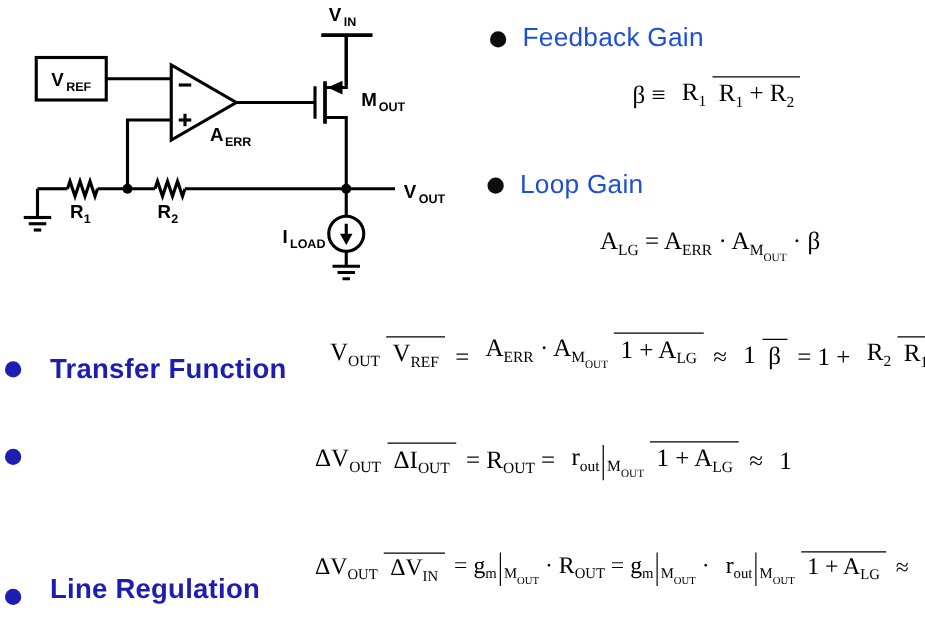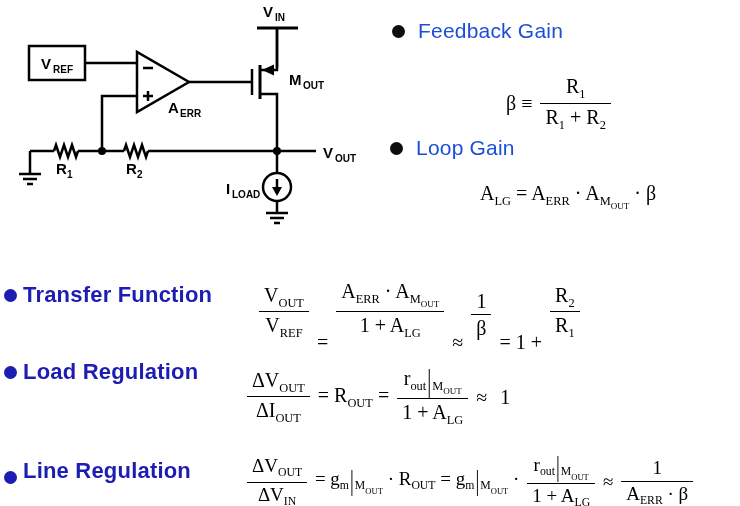--- a/index.html
+++ b/index.html
@@ -3,27 +3,27 @@
 <meta charset="utf-8">
 <style>
   html,body{margin:0;padding:0;background:#fff;}
   #stage{position:relative;width:740px;height:506px;background:#ffffff;overflow:hidden;
          font-family:"Liberation Sans",sans-serif;}
   
   .hdr{position:absolute;display:flex;align-items:center;}
   .hdr .dot{border-radius:50%;flex:0 0 auto;}
   .hdr-black{font-size:21px;color:#1d4ed8;gap:13px;font-weight:400;letter-spacing:0.2px;}
   .hdr-black .dot{width:13px;height:13px;background:#0d0d0d;}
-  .hdr-blue{font-size:22px;font-weight:700;color:#1d1db2;gap:6px;letter-spacing:0.2px;}
+  .hdr-blue{font-size:22px;font-weight:700;color:#1d1db2;gap:23px;letter-spacing:0.2px;}
   .hdr-blue .dot{width:13px;height:13px;background:#1d1db2;}
   
   .formula{position:absolute;display:flex;align-items:center;color:#000;
            font-family:"Liberation Serif","DejaVu Serif",serif;font-size:20px;}
   .run{white-space:pre;line-height:1.2;}
-  .frac{display:inline-flex;flex-direction:column;align-items:stretch;text-align:center;margin:12px 3px;}
+  .frac{display:inline-flex;align-items:stretch;text-align:center;margin:0 3px;}
   .frac .num,.frac .den{padding:1px 5px;line-height:1.18;white-space:pre;}
   .frac .den{border-top:1.7px solid #000;}
   .tk-s{font-size:62%;vertical-align:-0.38em;}
   .tk-ss{font-size:45%;vertical-align:-1.05em;}
   .tk-b{display:inline-block;transform:scaleY(1.55);transform-origin:50% 35%;padding:0 1px;}
   
   #circuit{position:absolute;left:0;top:0;}
   .wire{stroke:#000;stroke-width:2.5;fill:none;}
   .wire-thick{stroke:#000;stroke-width:3;fill:none;}
   .sym{stroke:#000;stroke-width:2.5;fill:none;}
@@ -154,21 +154,20 @@
       </span>
       <span class="run"><span class="tk-m"> = 1 + </span></span>
       <span class="frac">
         <span class="num"><span class="run"><span class="tk-m">R</span><span class="tk-s">2</span></span></span>
         <span class="den"><span class="run"><span class="tk-m">R</span><span class="tk-s">1</span></span></span>
       </span>
     </div>
 
   <div class="hdr hdr-blue" style="left:4px;top:359px;">
     <span class="dot"></span>
-    <span>Load Regulation</span>
   </div>
   <div class="formula" style="left:244px;top:353px;">
       <span class="frac">
         <span class="num"><span class="run"><span class="tk-m">ΔV</span><span class="tk-s">OUT</span></span></span>
         <span class="den"><span class="run"><span class="tk-m">ΔI</span><span class="tk-s">OUT</span></span></span>
       </span>
       <span class="run"><span class="tk-m"> = R</span><span class="tk-s">OUT</span><span class="tk-m"> = </span></span>
       <span class="frac">
         <span class="num"><span class="run"><span class="tk-m">r</span><span class="tk-s">out</span><span class="tk-b">|</span><span class="tk-s">M</span><span class="tk-ss">OUT</span></span></span>
         <span class="den"><span class="run"><span class="tk-m">1 + A</span><span class="tk-s">LG</span></span></span>

